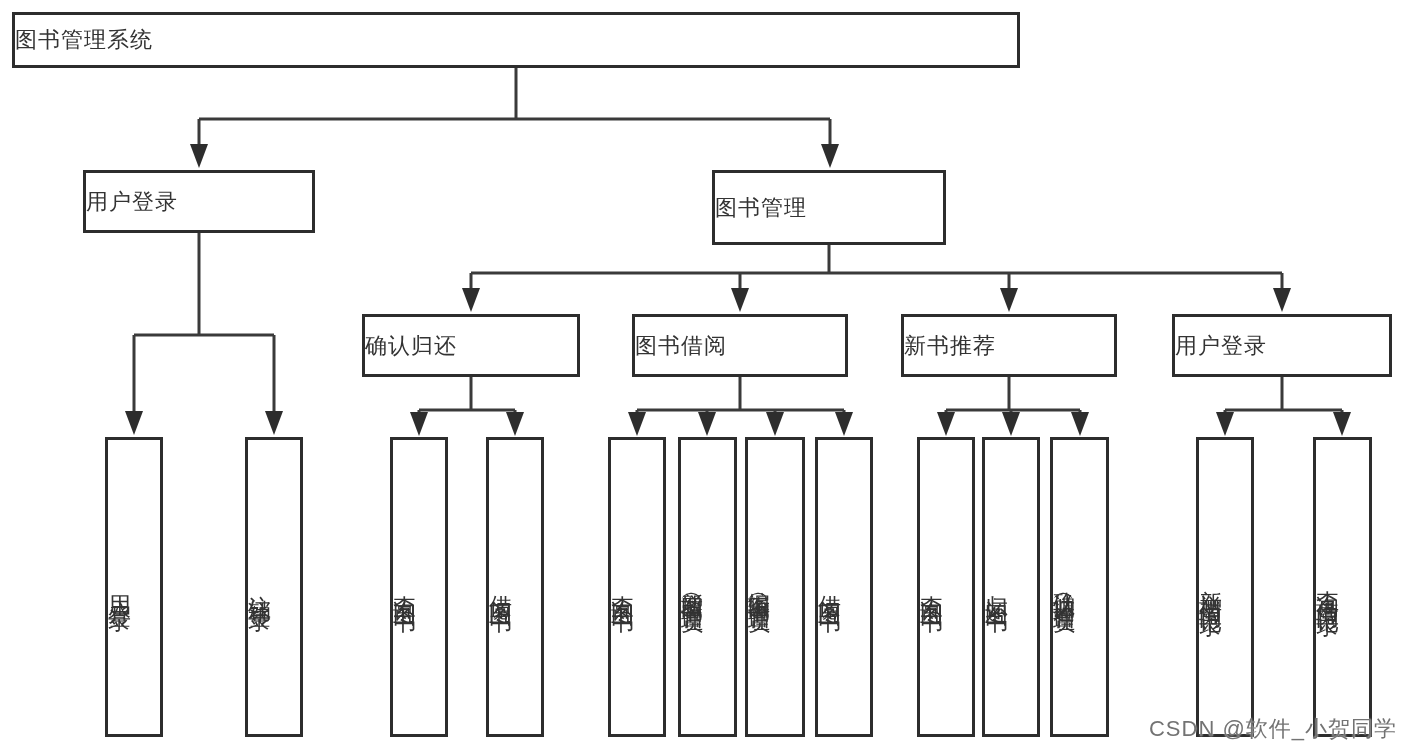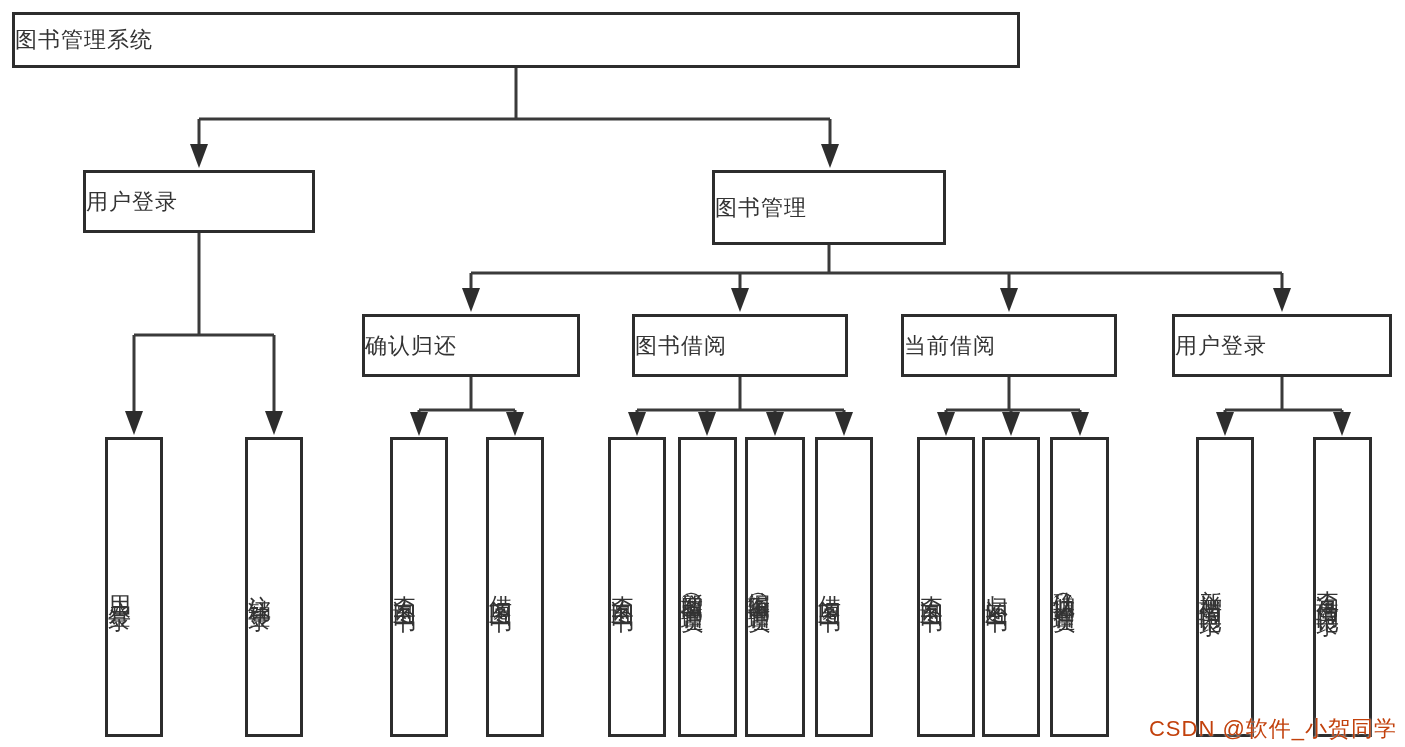--- a/index.html
+++ b/index.html
@@ -15,21 +15,21 @@
   }
   .node span{color:#333333;}
   .hnode span{font-size:22px;letter-spacing:1px;white-space:nowrap;}
   .root span{font-size:22px;}
   .leaf span{
     writing-mode:vertical-rl;font-size:23px;letter-spacing:5px;line-height:1;
   }
   .leaf.long span{letter-spacing:3px;font-size:22px;}
   .watermark{
     position:absolute;right:8px;bottom:3px;z-index:2;
-    font-size:22px;color:#c2410c;letter-spacing:1px;
+    font-size:22px;color:#737373;letter-spacing:1px;
     text-shadow:0 0 2px #ffffff;white-space:nowrap;
   }
 </style>
 </head>
 <body>
 
 <div class="stage">
 
   <svg class="connectors" width="1405" height="747" viewBox="0 0 1405 747">
     <g stroke="#3a3a3a" stroke-width="3" fill="none">
@@ -75,21 +75,21 @@
     <span>图书管理</span>
   </div>
 
   <div class="node hnode" style="left:362px;top:314px;width:218px;height:63px">
     <span>确认归还</span>
   </div>
   <div class="node hnode" style="left:632px;top:314px;width:216px;height:63px">
     <span>图书借阅</span>
   </div>
   <div class="node hnode" style="left:901px;top:314px;width:216px;height:63px">
-    <span>当前借阅</span>
+    <span>新书推荐</span>
   </div>
   <div class="node hnode" style="left:1172px;top:314px;width:220px;height:63px">
     <span>用户登录</span>
   </div>
 
   <div class="node leaf" style="left:105px;top:437px;width:58px;height:300px">
     <span>用户登录</span>
   </div>
   <div class="node leaf" style="left:245px;top:437px;width:58px;height:300px">
     <span>注销登录</span>

